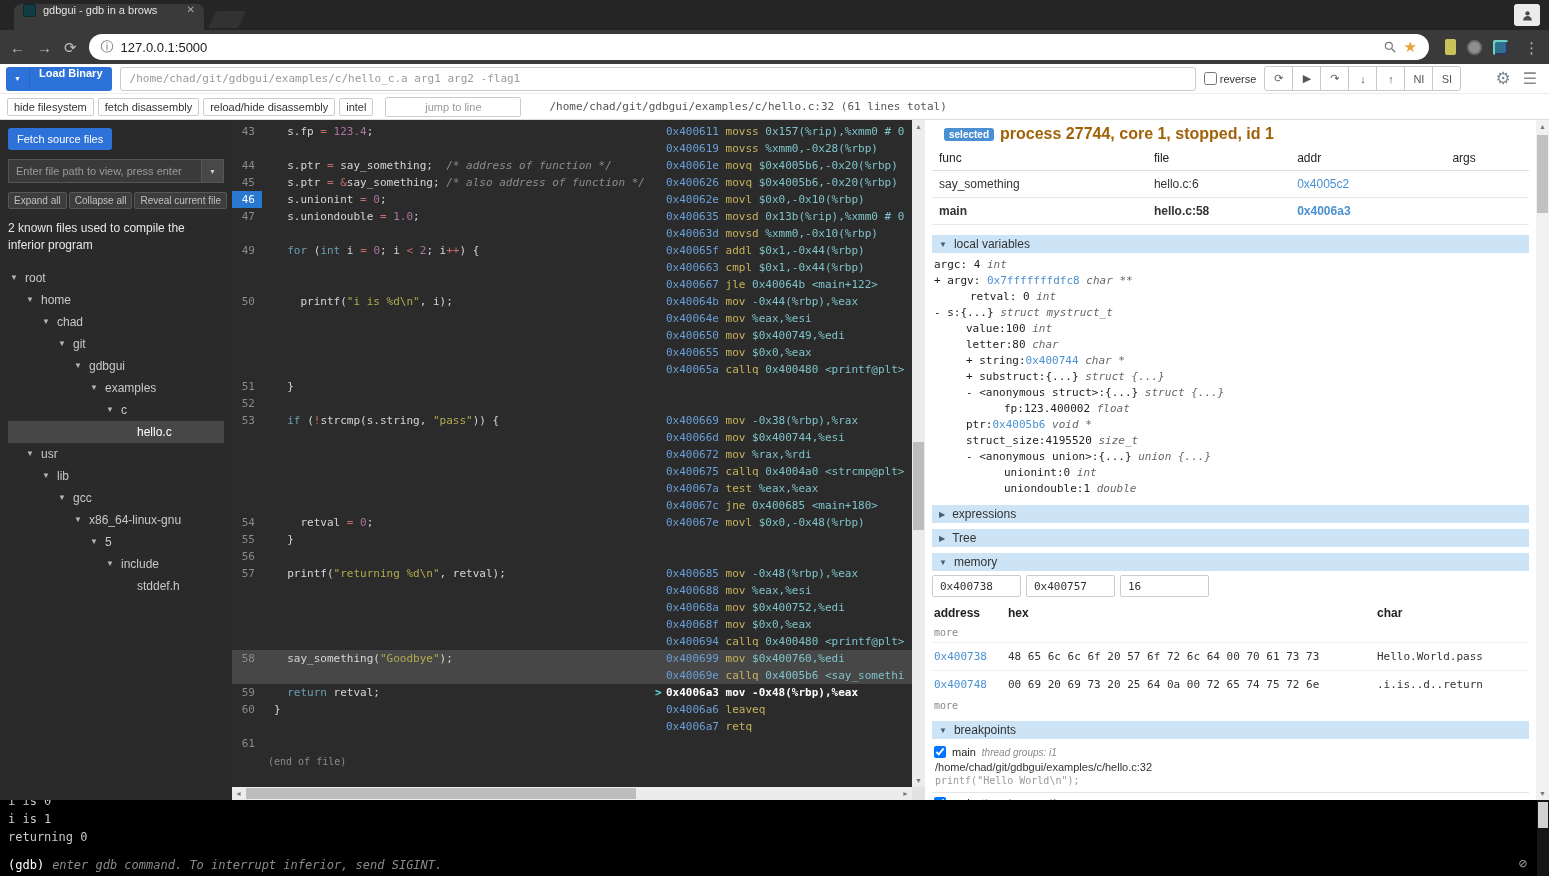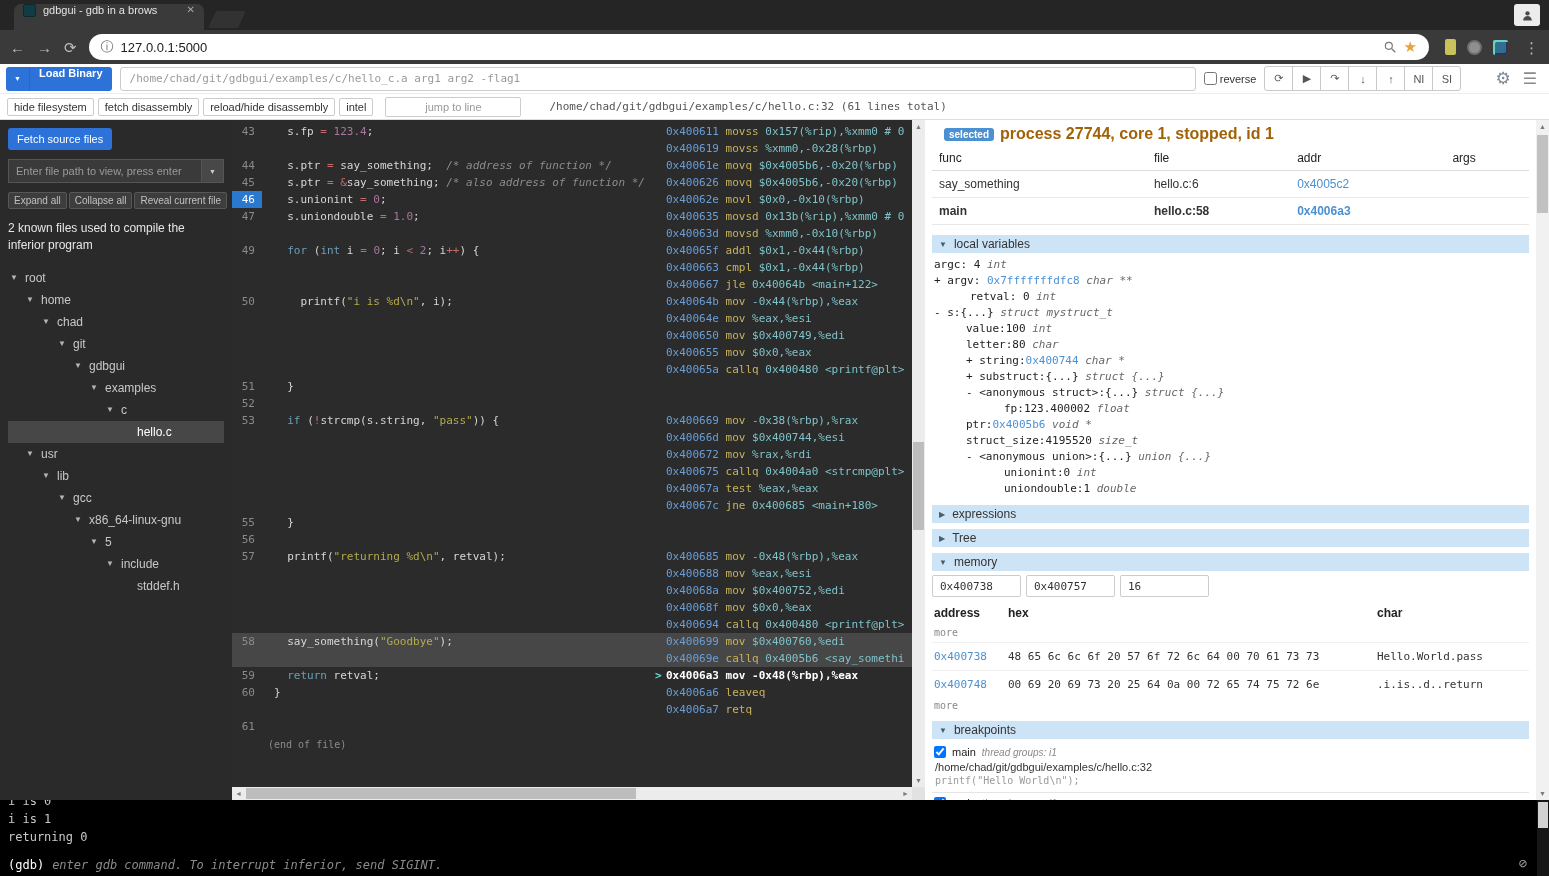--- a/index.html
+++ b/index.html
@@ -379,20 +379,27 @@
               <div class="asm">
                 <div class="asm-line"><span class="asm-addr">0x400669</span><span class="asm-op"> mov</span><span class="asm-args"> -0x38(%rbp),%rax</span></div>
                 <div class="asm-line"><span class="asm-addr">0x40066d</span><span class="asm-op"> mov</span><span class="asm-args"> $0x400744,%esi</span></div>
                 <div class="asm-line"><span class="asm-addr">0x400672</span><span class="asm-op"> mov</span><span class="asm-args"> %rax,%rdi</span></div>
                 <div class="asm-line"><span class="asm-addr">0x400675</span><span class="asm-op"> callq</span><span class="asm-args"> 0x4004a0 &lt;strcmp@plt&gt;</span></div>
                 <div class="asm-line"><span class="asm-addr">0x40067a</span><span class="asm-op"> test</span><span class="asm-args"> %eax,%eax</span></div>
                 <div class="asm-line"><span class="asm-addr">0x40067c</span><span class="asm-op"> jne</span><span class="asm-args"> 0x400685 &lt;main+180&gt;</span></div>
               </div>
             </div>
             <div class="code-row">
+              <div class="gutter">54</div>
+              <div class="src"><span class="tok-p">    retval </span><span class="tok-o">= </span><span class="tok-n">0</span><span class="tok-p">;</span></div>
+              <div class="asm">
+                <div class="asm-line"><span class="asm-addr">0x40067e</span><span class="asm-op"> movl</span><span class="asm-args"> $0x0,-0x48(%rbp)</span></div>
+              </div>
+            </div>
+            <div class="code-row">
               <div class="gutter">55</div>
               <div class="src"><span class="tok-p">  }</span></div>
               <div class="asm"></div>
             </div>
             <div class="code-row">
               <div class="gutter">56</div>
               <div class="src"></div>
               <div class="asm"></div>
             </div>
             <div class="code-row">

